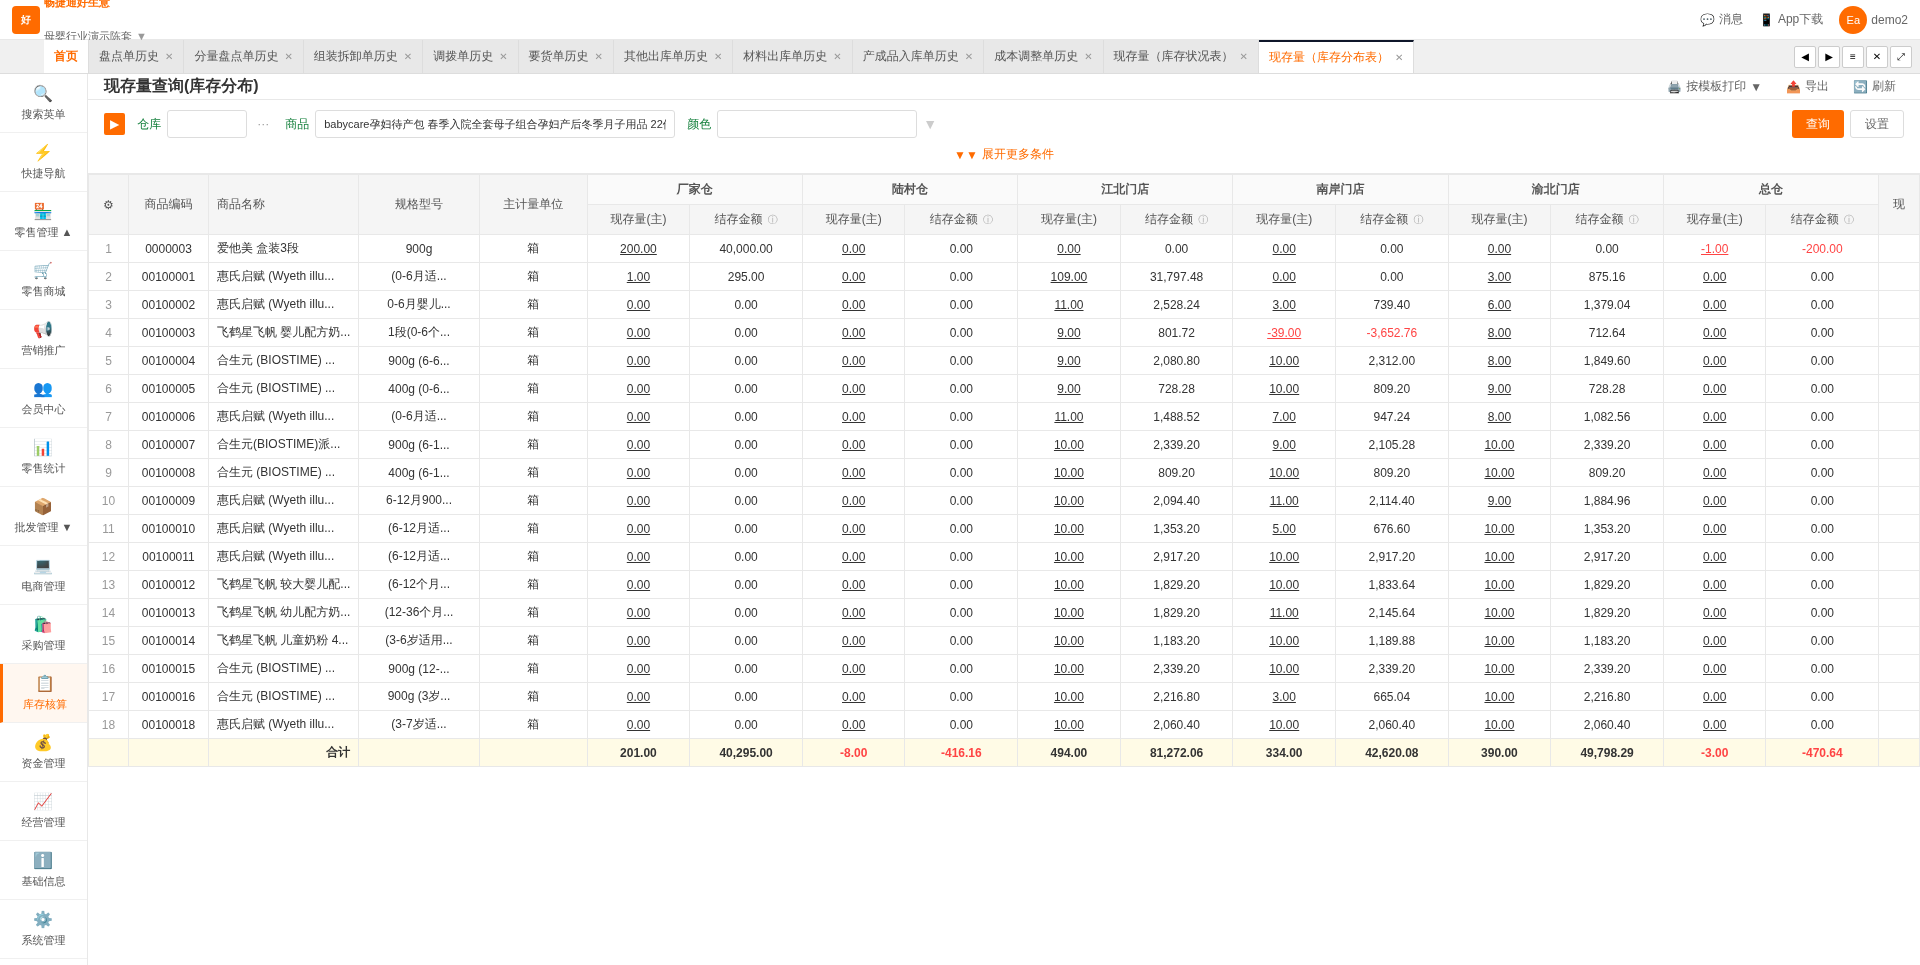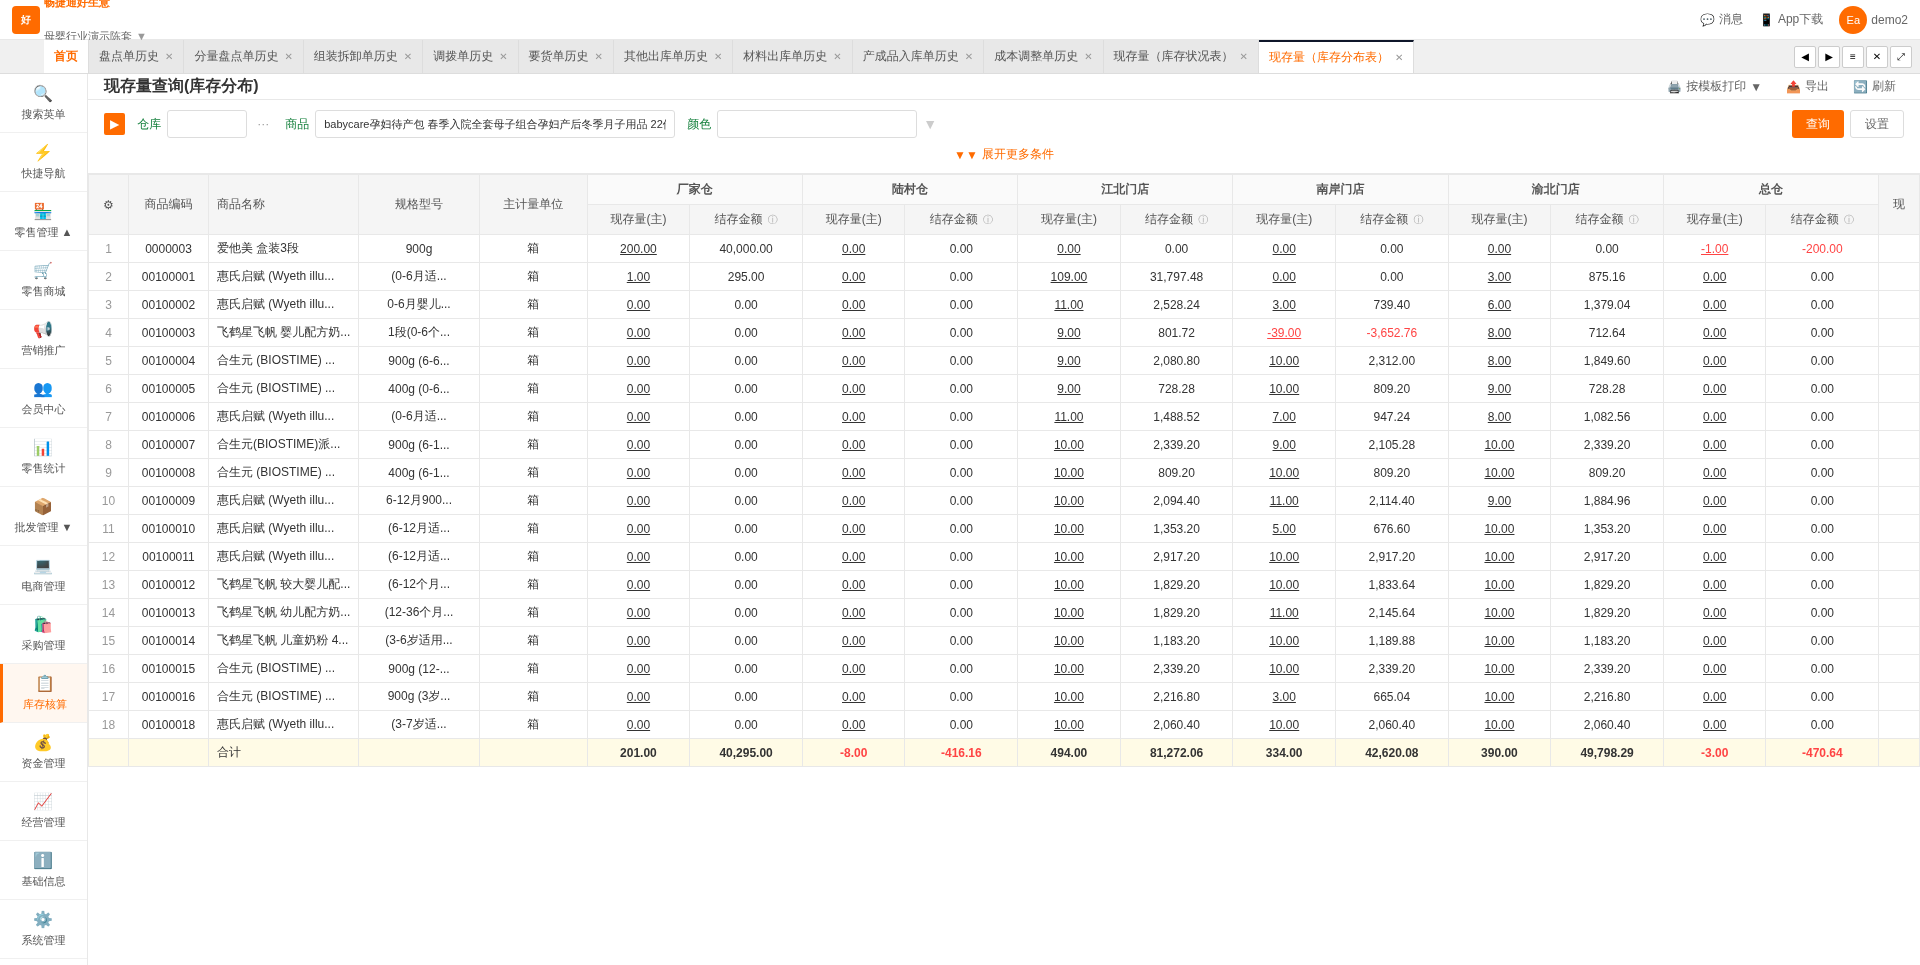--- a/index.html
+++ b/index.html
@@ -715,21 +715,21 @@
       <td class="">2,060.40</td>
       <td class="underline">10.00</td>
       <td class="">2,060.40</td>
       <td class="underline">0.00</td>
       <td class="">0.00</td>
       <td></td>
     </tr>
               <tr class="total-row">
     <td></td>
     <td></td>
-    <td style="text-align:left;font-weight:normal;margin-left:24px;">合计</td>
+    <td style="text-align:right;font-weight:bold;margin-left:24px;">合计</td>
     <td></td>
     <td></td>
     <td>201.00</td>
     <td>40,295.00</td>
     <td class="neg-value">-8.00</td>
     <td class="neg-value">-416.16</td>
     <td>494.00</td>
     <td>81,272.06</td>
     <td>334.00</td>
     <td>42,620.08</td>

